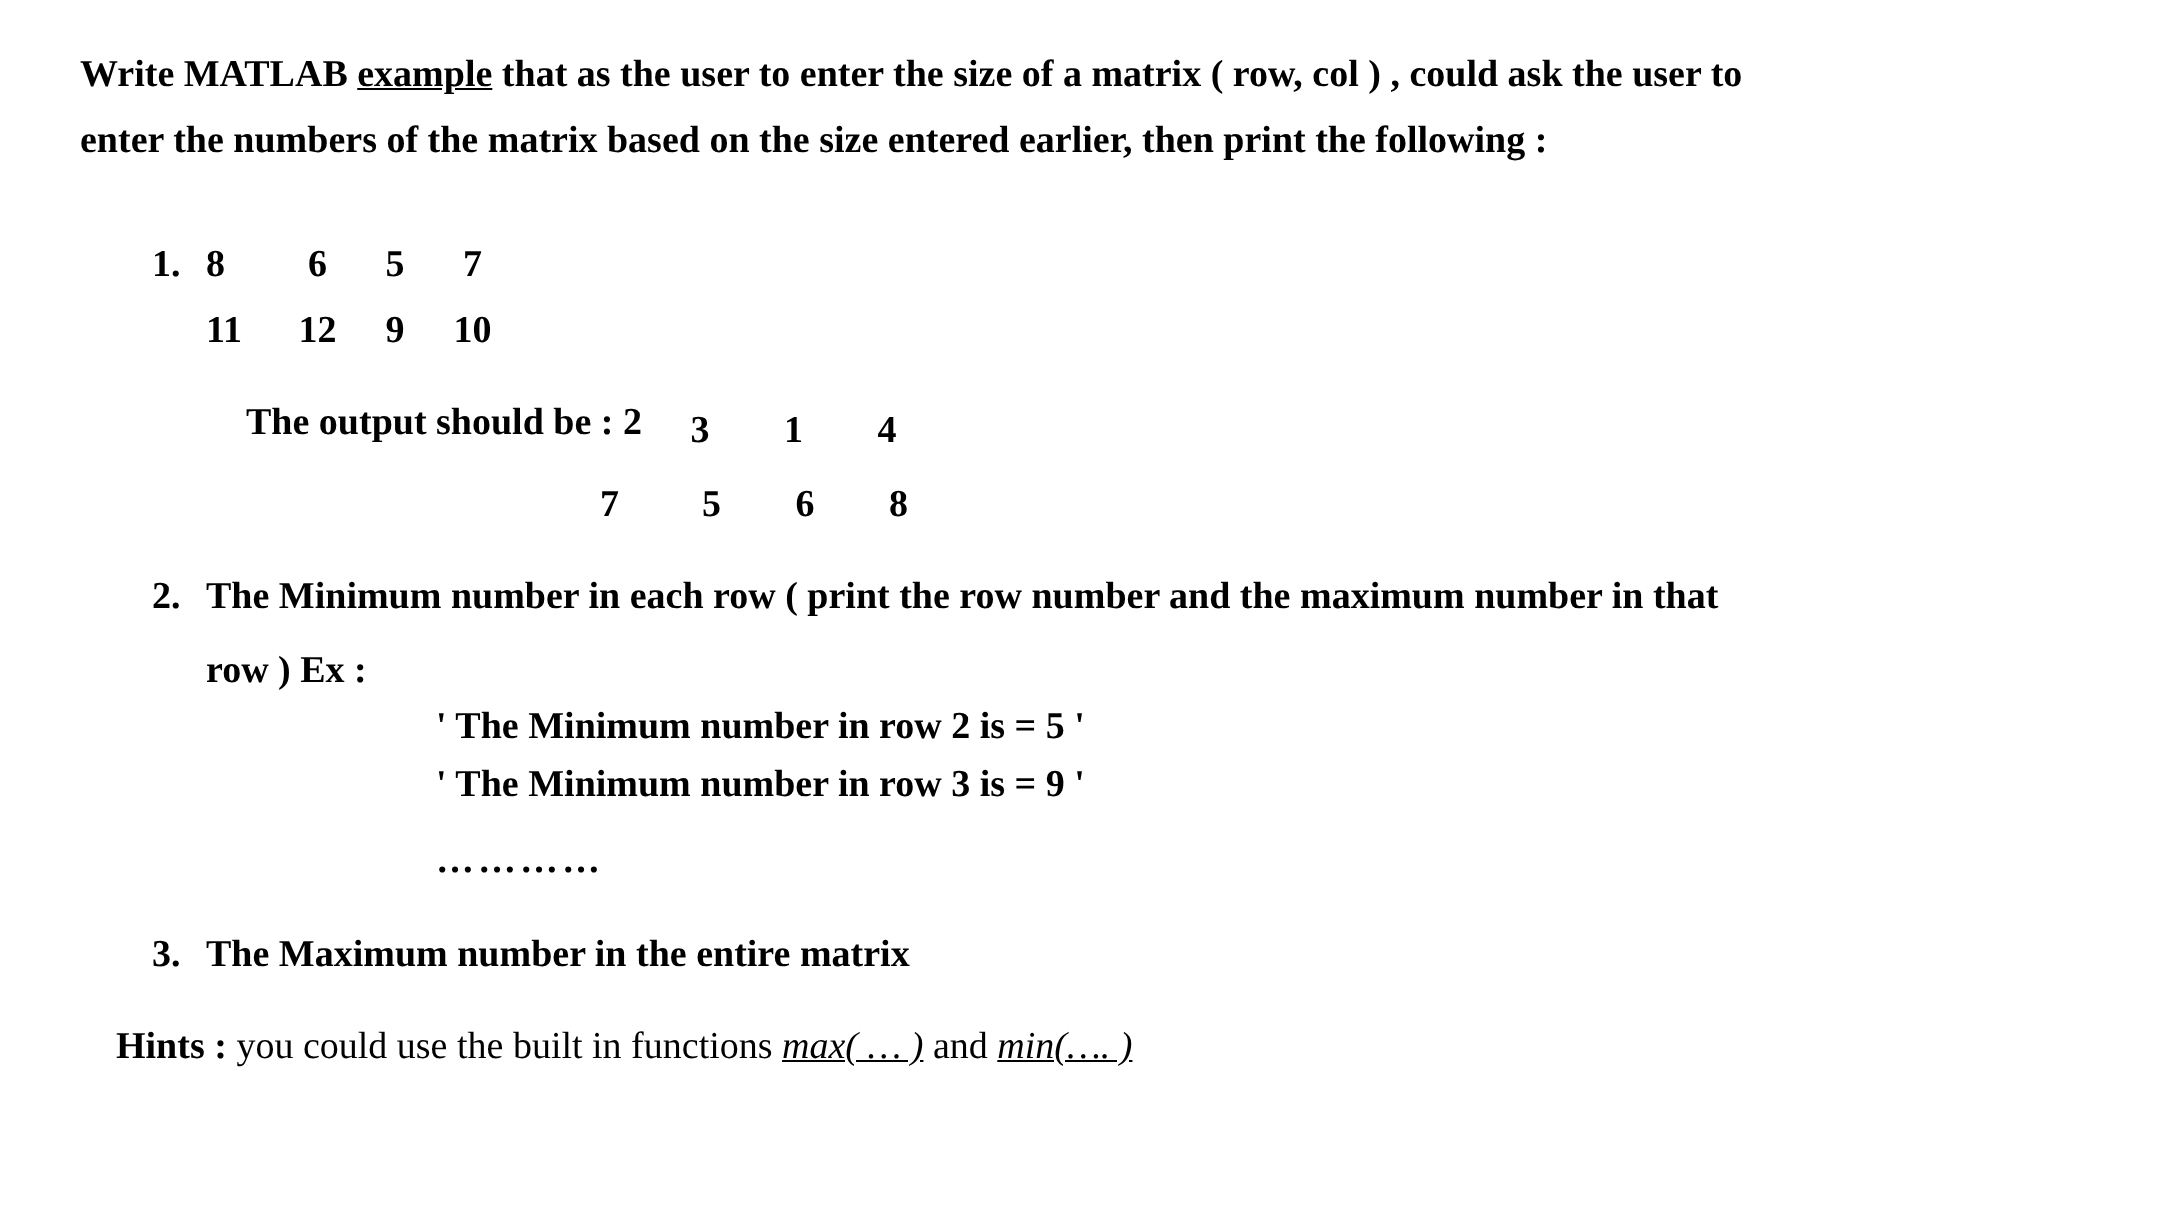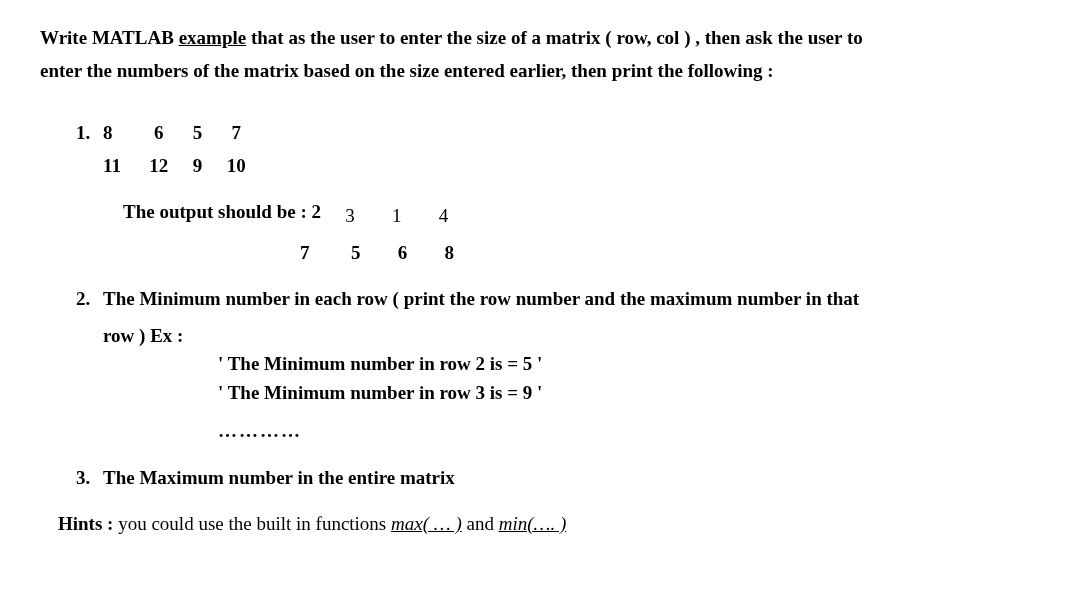--- a/index.html
+++ b/index.html
@@ -48,21 +48,21 @@
       margin-bottom: 14px;
       margin-left: 20px;
     }
     .output-flex {
       display: flex;
       align-items: flex-start;
     }
     .output-label { flex-shrink: 0; }
     .matrix2 {
       display: inline-block;
-      font-weight: normal;
+      font-weight: bold;
       margin-left: 8px;
       vertical-align: top;
     }
     .matrix2-row { margin: 4px 0; white-space: nowrap; }
     .matrix2-cell {
       display: inline-block;
       width: 42px;
       text-align: center;
     }
     .matrix2-cell.first { width: 30px; text-align: left; }
@@ -87,21 +87,21 @@
       margin-top: 8px;
       margin-left: 18px;
       font-size: 19px;
     }
   </style>
 </head>
 <body>
 
 <div class="intro">
   <div class="intro-line bold">
-    <span>Write MATLAB </span><span class="underline">example</span><span> that as the user to enter the size of a matrix ( row, col ) , then ask the user to</span>
+    <span>Write MATLAB </span><span class="underline">example</span><span> that as the user to enter the size of a matrix ( row, col ) , could ask the user to</span>
   </div>
   <div class="intro-line bold">enter the numbers of the matrix based on the size entered earlier, then print the following :</div>
 </div>
 
 <ol class="main-list">
 
   <li>
     <div class="item1-wrap">
     </div>
     <div style="">

